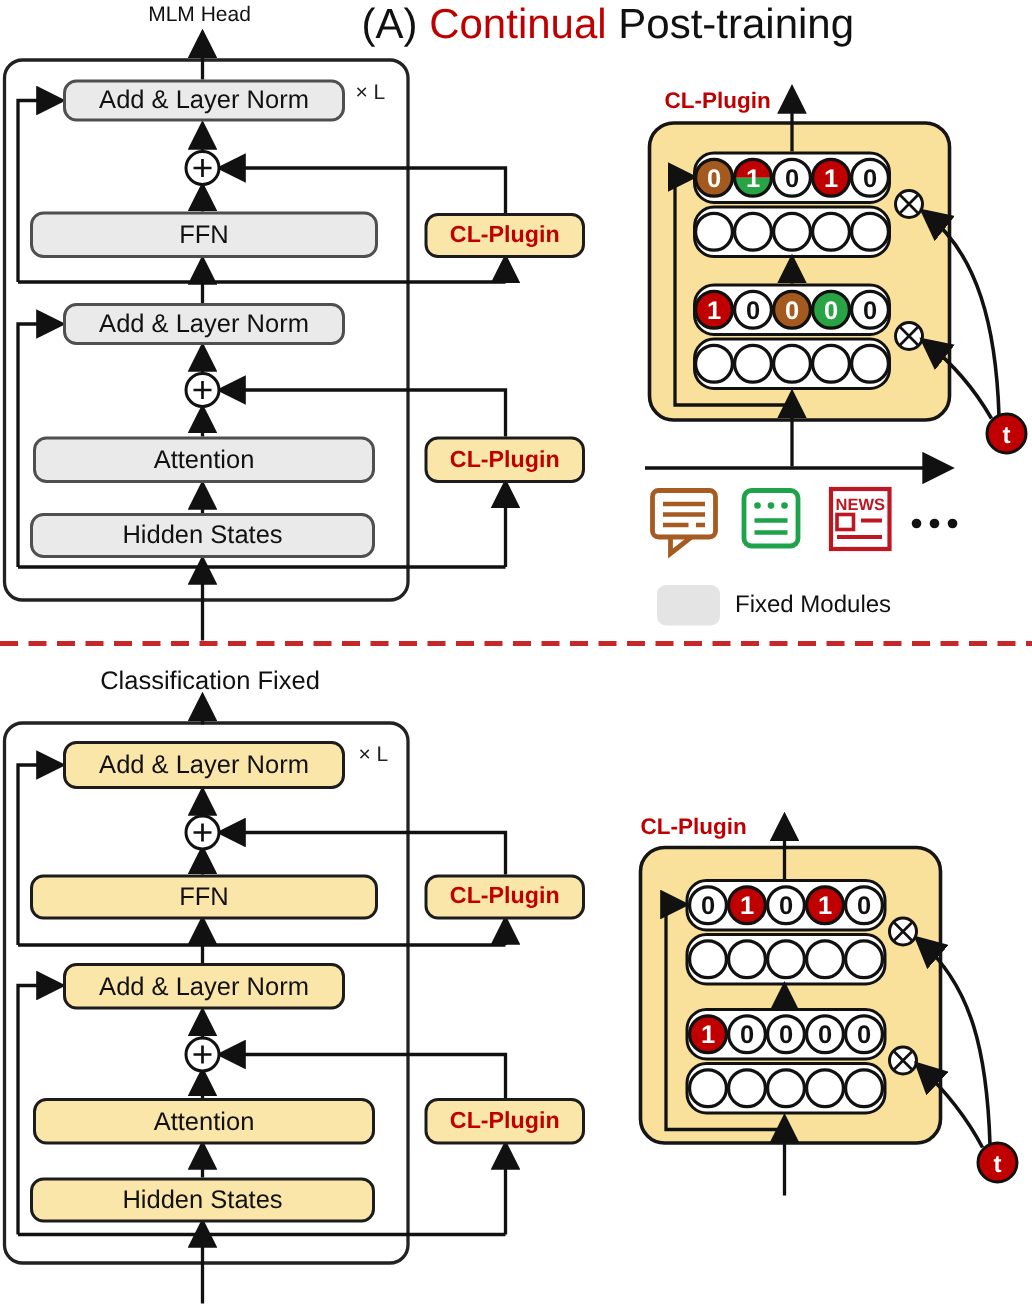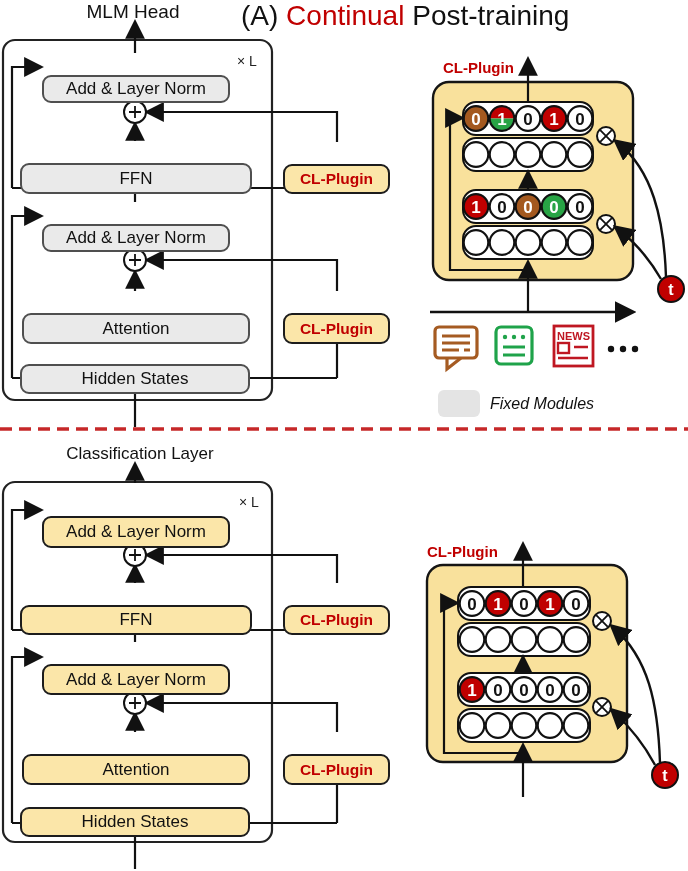--- a/index.html
+++ b/index.html
@@ -1,21 +1,21 @@
 <!DOCTYPE html>
 <html style="--accent: #C00000;"><head>
 <meta charset="utf-8">
 <style>
   html,body{margin:0;padding:0;background:#fff;}
   body{font-family:"Liberation Sans",sans-serif;}
   #stage{position:relative;width:688px;height:871px;background:#fff;overflow:hidden;}
   #art{position:absolute;left:0;top:0;}
   svg text{font-family:"Liberation Sans",sans-serif;}
   .box{position:absolute;box-sizing:border-box;display:flex;align-items:center;justify-content:center;
-       border-radius:9px;color:#111;font-size:17px;white-space:nowrap;margin-top:22px;}
+       border-radius:9px;color:#111;font-size:17px;white-space:nowrap;}
   .gray{background:#EAEAEA;border:2px solid #4f4f4f;}
   .yellow{background:#FBE6A9;border:2px solid #1c1c1c;}
   .clp{background:#FBE6A9;border:2px solid #1c1c1c;font-weight:bold;color:var(--accent,#C00000);font-size:15.5px;}
   .lbl{position:absolute;color:#111;white-space:nowrap;}
   .title{font-size:28px;}
   .accent{color:var(--accent,#C00000);}
   .center{text-align:center;}
   .plug-label{font-weight:bold;color:var(--accent,#C00000);font-size:15px;}
   .swatch{position:absolute;background:#E4E4E4;border-radius:6px;}
 </style>
@@ -224,42 +224,42 @@
     </g>
     <g stroke="#111" stroke-width="2.4" fill="none">
       <path d="M660,763 C658,702 648,658 614,628" marker-end="url(#ah)"></path>
       <path d="M655,765 C645,746 631,728 614,712" marker-end="url(#ah)"></path>
     </g>
     <circle cx="665" cy="775" r="13" fill="#C00000" stroke="#111" stroke-width="2"></circle>
     <text x="665" y="781" text-anchor="middle" font-size="16" font-weight="bold" fill="#fff">t</text>
   </g>
 </svg>
 
-<div class="lbl center" style="left:63px;top:1px;width:140px;font-size:19px;">MLM Head</div>
+<div class="lbl center" style="left:63px;top:1px;width:140px;font-size:14px;">MLM Head</div>
 
 <div class="lbl title" style="left:241px;top:0px;">
   <span>(A) </span><span class="accent">Continual</span><span> Post-training</span>
 </div>
 
 <div class="lbl" style="left:237px;top:53px;font-size:14px;color:#222;">× L</div>
 
 <div class="box gray" style="left:42px;top:53px;width:188px;height:28px;">Add &amp; Layer Norm</div>
 <div class="box gray" style="left:20px;top:141px;width:232px;height:31px;">FFN</div>
 <div class="box gray" style="left:42px;top:202px;width:188px;height:28px;">Add &amp; Layer Norm</div>
 <div class="box gray" style="left:22px;top:291px;width:228px;height:31px;">Attention</div>
 <div class="box gray" style="left:20px;top:342px;width:230px;height:30px;">Hidden States</div>
 <div class="box clp" style="left:283px;top:142px;width:107px;height:30px;">CL-Plugin</div>
 <div class="box clp" style="left:283px;top:291px;width:107px;height:31px;">CL-Plugin</div>
 
 <div class="lbl plug-label" style="left:443px;top:59px;">CL-Plugin</div>
 
 <div class="swatch" style="left:438px;top:390px;width:42px;height:27px;"></div>
-<div class="lbl" style="left:490px;top:395px;font-size:16px;font-style:italic;">Fixed Modules</div>
-
-<div class="lbl center" style="left:55px;top:444px;width:170px;font-size:17px;">Classification Layer</div>
+<div class="lbl" style="left:490px;top:395px;font-size:16px;">Fixed Modules</div>
+
+<div class="lbl center" style="left:55px;top:444px;width:170px;font-size:17px;">Classification Fixed</div>
 
 
 <div class="lbl" style="left:239px;top:494px;font-size:14px;color:#222;">× L</div>
 
 <div class="box yellow" style="left:42px;top:494px;width:188px;height:32px;">Add &amp; Layer Norm</div>
 <div class="box yellow" style="left:20px;top:583px;width:232px;height:30px;">FFN</div>
 <div class="box yellow" style="left:42px;top:642px;width:188px;height:31px;">Add &amp; Layer Norm</div>
 <div class="box yellow" style="left:22px;top:732px;width:228px;height:31px;">Attention</div>
 <div class="box yellow" style="left:20px;top:785px;width:230px;height:30px;">Hidden States</div>
 <div class="box clp" style="left:283px;top:583px;width:107px;height:30px;">CL-Plugin</div>

